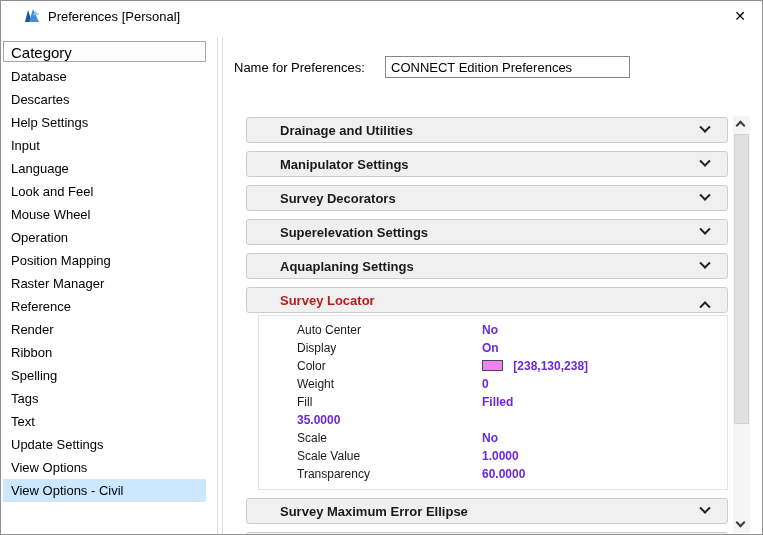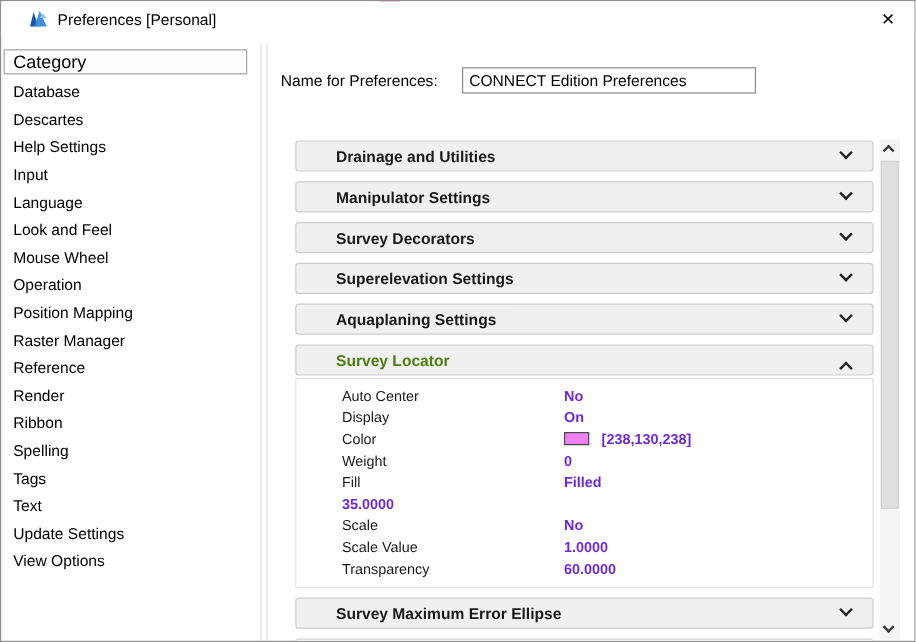--- a/index.html
+++ b/index.html
@@ -32,21 +32,21 @@
   .sec {
     height:26px; margin-bottom:8px; border:1px solid #cdcdcd; border-radius:3px;
     background:#f0f0f0; display:flex; align-items:center; padding-left:33px;
     font-weight:700; font-size:13px; color:#1a1a1a; position:relative; cursor:default;
   }
   .chev { position:absolute; right:18px; width:8px; height:8px; border-right:2.5px solid #222; border-bottom:2.5px solid #222; }
   .chev.down { transform:rotate(45deg) translate(-2px,-2px); }
   .chev.up   { transform:rotate(-135deg) translate(-2px,-2px); top:12px; }
 
   .panel {
-    margin:-6px 0 8px 0; border:1px solid #e2e2e2; background:#fff; padding:5px 0 6px 0;
+    margin:-6px 0 8px 12px; border:1px solid #e2e2e2; background:#fff; padding:5px 0 6px 0;
   }
   .prow { display:flex; align-items:center; height:18px; padding-left:38px; font-size:12px; }
   .pname { width:185px; color:#1a1a1a; }
   .pval { font-weight:700; color:#6d28d9; }
   .swatch { display:inline-block; width:21px; height:11px; border:1px solid #4a4a4a; margin-right:7px; vertical-align:-1px; }
 
   
   .scrollbar { position:absolute; right:12px; top:115px; bottom:1px; width:17px; background:#f5f5f5; }
   .scroll-btn { position:absolute; left:0; width:17px; height:17px; background:#f5f5f5; }
   .scroll-btn.up { top:0; } .scroll-btn.down { bottom:0; }
@@ -88,20 +88,21 @@
       <div class="cat-item">Position Mapping</div>
       <div class="cat-item">Raster Manager</div>
       <div class="cat-item">Reference</div>
       <div class="cat-item">Render</div>
       <div class="cat-item">Ribbon</div>
       <div class="cat-item">Spelling</div>
       <div class="cat-item">Tags</div>
       <div class="cat-item">Text</div>
       <div class="cat-item">Update Settings</div>
       <div class="cat-item">View Options</div>
+      <div class="cat-item" style="background-color: rgb(204, 232, 255);">View Options - Civil</div>
     </div>
   </div>
 
   <div class="splitter"></div>
 
   <label class="name-label">Name for Preferences:</label>
   <input class="name-input" type="text" value="CONNECT Edition Preferences" style="">
 
   <div class="accordion">
 
@@ -124,21 +125,21 @@
       <span>Superelevation Settings</span>
       <span class="chev down"></span>
     </div>
 
     <div class="sec">
       <span>Aquaplaning Settings</span>
       <span class="chev down"></span>
     </div>
 
     <div class="sec">
-      <span style="color: #4d7c0f;">Survey Locator</span>
+      <span style="color: #b91c1c;">Survey Locator</span>
       <span class="chev up"></span>
     </div>
 
     <div class="panel">
       <div class="prow">
         <span class="pname">Auto Center</span>
         <span class="pval">No</span>
       </div>
       <div class="prow">
         <span class="pname">Display</span>

